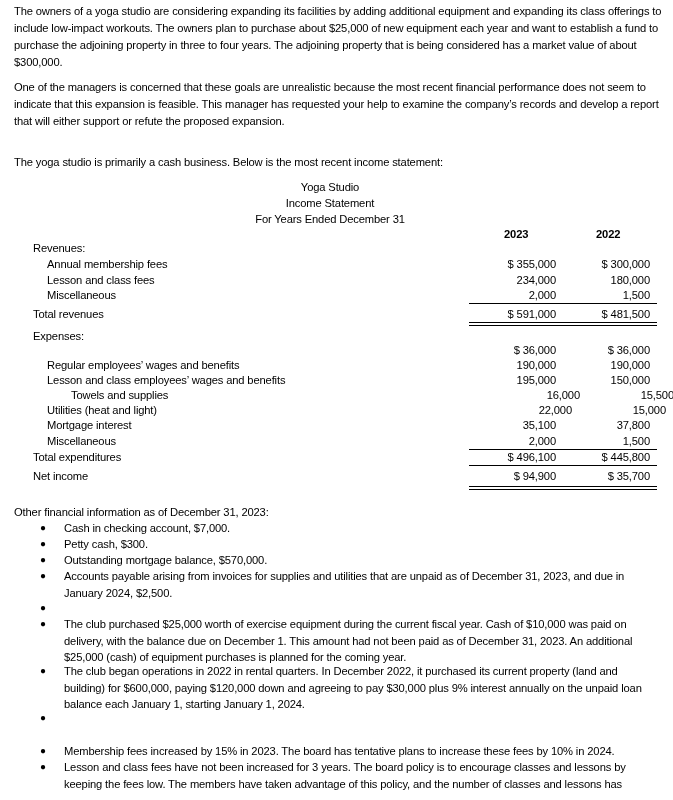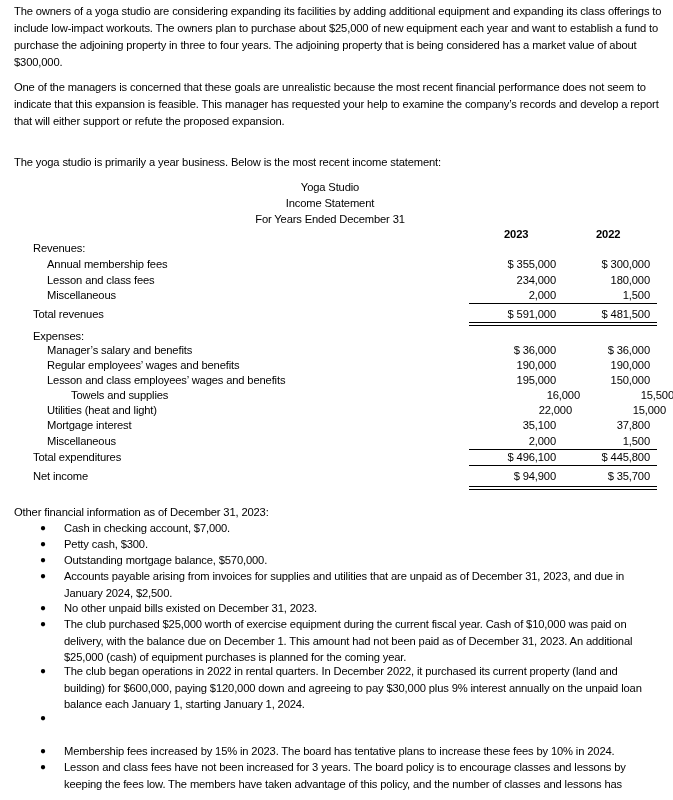--- a/index.html
+++ b/index.html
@@ -92,21 +92,21 @@
     left: -24px;
     top: 0;
     font-size: 10px;
   }
 </style>
 </head>
 <body>
 
 <p class="para" style="top:3px;">The owners of a yoga studio are considering expanding its facilities by adding additional equipment and expanding its class offerings to include low-impact workouts.  The owners plan to purchase about $25,000 of new equipment each year and want to establish a fund to purchase the adjoining property in three to four years.  The adjoining property that is being considered has a market value of about $300,000.</p>
 <p class="para" style="top:79px;">One of the managers is concerned that these goals are unrealistic because the most recent financial performance does not seem to indicate that this expansion is feasible.   This manager has requested your help to examine the company’s records and develop a report that will either support or refute the proposed expansion.</p>
-<p class="para" style="top:154px;">The yoga studio is primarily a year business.  Below is the most recent income statement:</p>
+<p class="para" style="top:154px;">The yoga studio is primarily a cash business.  Below is the most recent income statement:</p>
 
 <div class="center" style="top:179px;">Yoga Studio</div>
 <div class="center" style="top:195px;">Income Statement</div>
 <div class="center" style="top:211px;">For Years Ended December 31</div>
 
 <div class="yearhdr" style="top:226px; left:504px;">2023</div>
 <div class="yearhdr" style="top:226px; left:596px;">2022</div>
 
 <div class="row" style="top:240px;">
   <span class="label lvl0">Revenues:</span>
@@ -136,21 +136,20 @@
   <span class="v2">$ 481,500</span>
 </div>
 
 <div class="drule" style="top:322px;"></div>
 
 <div class="row" style="top:328px;">
   <span class="label lvl0">Expenses:</span>
 </div>
 
 <div class="row" style="top:342px;">
-  <span class="label lvl1">Manager’s salary and benefits</span>
   <span class="v1">$ 36,000</span>
   <span class="v2">$ 36,000</span>
 </div>
 <div class="row" style="top:357px;">
   <span class="label lvl1">Regular employees’ wages and benefits</span>
   <span class="v1">190,000</span>
   <span class="v2">190,000</span>
 </div>
 <div class="row" style="top:372px;">
   <span class="label lvl1">Lesson and class employees’ wages and benefits</span>
@@ -210,21 +209,20 @@
   <div class="bullet-item" style="top:552px;">
     <span class="bullet-dot">●</span>
     <span>Outstanding mortgage balance, $570,000.</span>
   </div>
   <div class="bullet-item" style="top:568px;">
     <span class="bullet-dot">●</span>
     <span>Accounts payable arising from invoices for supplies and utilities that are unpaid as of December 31, 2023, and due in January 2024, $2,500.</span>
   </div>
   <div class="bullet-item" style="top:600px;">
     <span class="bullet-dot">●</span>
-    <span>No other unpaid bills existed on December 31, 2023.</span>
   </div>
   <div class="bullet-item" style="top:616px;">
     <span class="bullet-dot">●</span>
     <span>The club purchased $25,000 worth of exercise equipment during the current fiscal year. Cash of $10,000 was paid on delivery, with the balance due on December 1. This amount had not been paid as of December 31, 2023. An additional $25,000 (cash) of equipment purchases is planned for the coming year.</span>
   </div>
   <div class="bullet-item" style="top:663px;">
     <span class="bullet-dot">●</span>
     <span>The club began operations in 2022 in rental quarters. In December 2022, it purchased its current property (land and building) for $600,000, paying $120,000 down and agreeing to pay $30,000 plus 9% interest annually on the unpaid loan balance each January 1, starting January 1, 2024.</span>
   </div>
   <div class="bullet-item" style="top:710px;">

